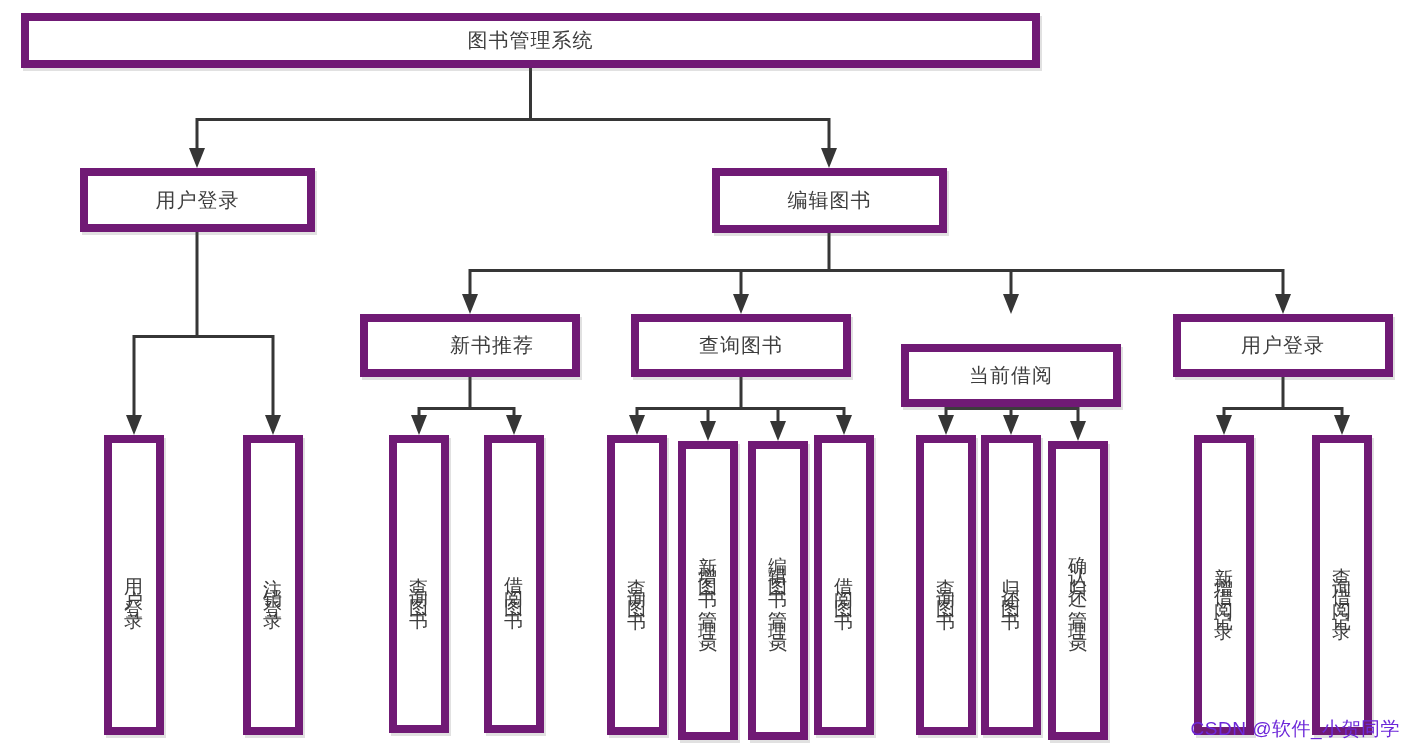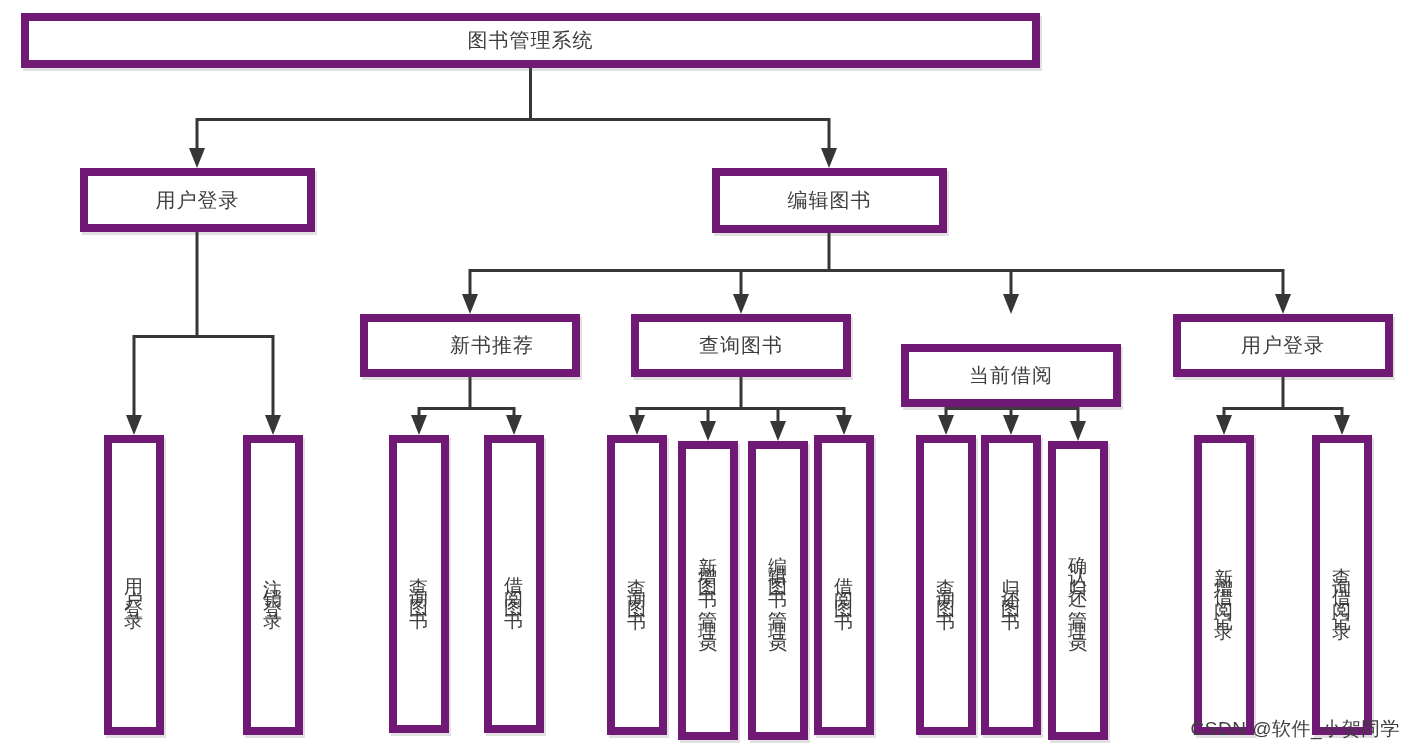--- a/index.html
+++ b/index.html
@@ -55,21 +55,21 @@
     font-size: 19px;
     letter-spacing: 11px;
     line-height: 1;
     white-space: nowrap;
   }
   .watermark {
     position: absolute;
     right: 5px;
     bottom: 5px;
     font-size: 19px;
-    color: #404040;
+    color: #6d28d9;
     letter-spacing: 0.5px;
     z-index: 3;
     white-space: nowrap;
   }
 </style>
 </head>
 <body>
 
 <div class="canvas">
 

